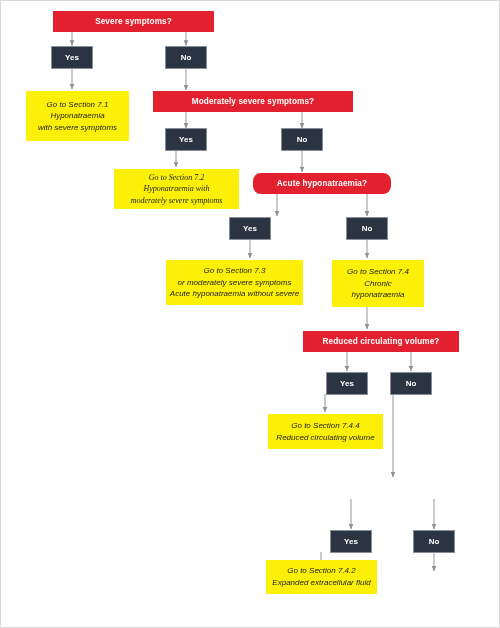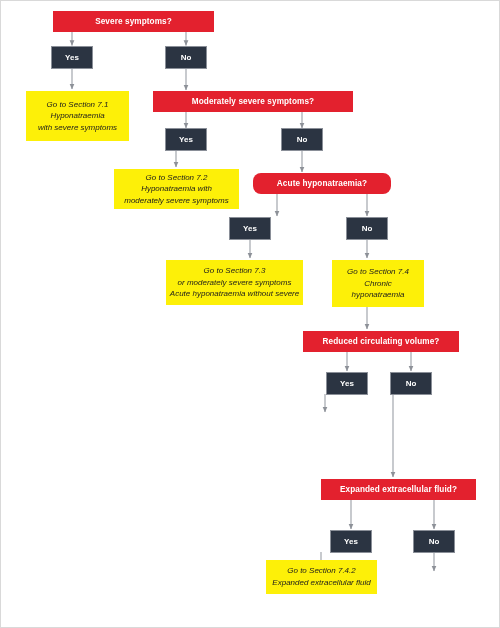--- a/index.html
+++ b/index.html
@@ -138,21 +138,21 @@
   </div>
 
   <div class="node answer" style="left:164px; top:127px; width:42px; height:23px;">
     <span>Yes</span>
   </div>
 
   <div class="node answer" style="left:280px; top:127px; width:42px; height:23px;">
     <span>No</span>
   </div>
 
-  <div class="node action" style="left:113px; top:168px; width:125px; height:40px;">
+  <div class="node action" style="left:113px; top:168px; width:125px; height:40px;font-family:Liberation Serif, serif;">
     <span class="line">Go to Section 7.2</span>
     <span class="line">Hyponatraemia with</span>
     <span class="line">moderately severe symptoms</span>
   </div>
 
   <div class="node question" style="left:252px; top:172px; width:138px; height:21px;border-radius:8px;">
     <span>Acute hyponatraemia?</span>
   </div>
 
   <div class="node answer" style="left:228px; top:216px; width:42px; height:23px;">
@@ -180,24 +180,25 @@
   </div>
 
   <div class="node answer" style="left:325px; top:371px; width:42px; height:23px;">
     <span>Yes</span>
   </div>
 
   <div class="node answer" style="left:389px; top:371px; width:42px; height:23px;">
     <span>No</span>
   </div>
 
-
-  <div class="node question" style="left:320px; top:478px; width:155px; height:21px;">
-    <span>Expanded extracellular fluid?</span>
-  </div>
+  <div class="node action" style="left:267px; top:413px; width:115px; height:35px;">
+    <span class="line">Go to Section 7.4.4</span>
+    <span class="line">Reduced circulating volume</span>
+  </div>
+
 
   <div class="node answer" style="left:329px; top:529px; width:42px; height:23px;">
     <span>Yes</span>
   </div>
 
   <div class="node answer" style="left:412px; top:529px; width:42px; height:23px;">
     <span>No</span>
   </div>
 
   <div class="node action" style="left:265px; top:559px; width:111px; height:34px;">

